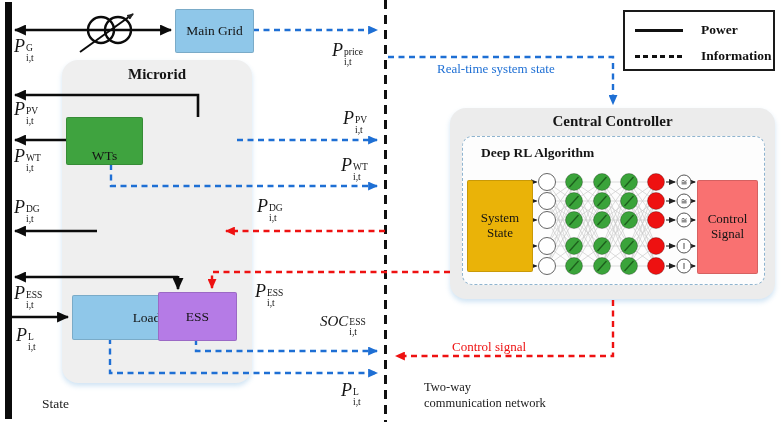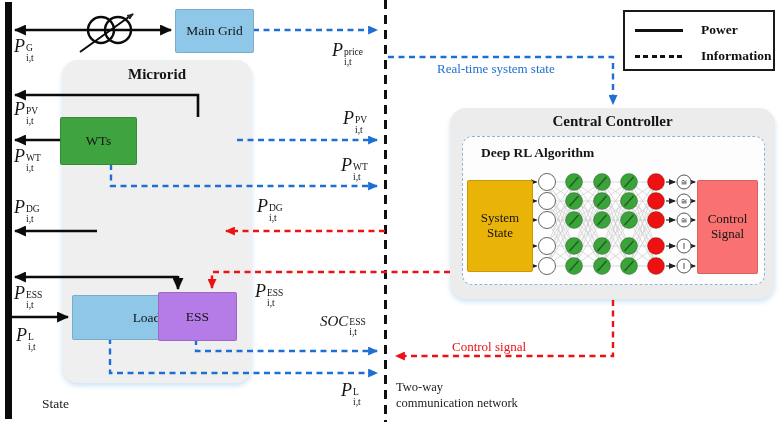--- a/index.html
+++ b/index.html
@@ -20,21 +20,21 @@
      border:1.5px dashed #8fb4cf;border-radius:10px;}
   .container-title{position:absolute;left:0;right:0;text-align:center;font-weight:bold;
      font-size:15px;color:#151515;}
   #drl-title{position:absolute;left:18px;top:8px;font-weight:bold;font-size:13.5px;color:#151515;}
 
   
   .node{position:absolute;display:flex;align-items:center;justify-content:center;text-align:center;
      font-weight:normal;font-size:13.5px;color:#141414;border-radius:2px;line-height:1.15;
      border:1px solid rgba(0,0,0,.14);}
   #main-grid{left:175px;top:9px;width:77px;height:42px;background:#8fc7e9;}
-  #wts{left:60px;top:117px;width:75px;height:46px;background:#3fa33f;}
+  #wts{left:66px;top:117px;width:75px;height:46px;background:#3fa33f;align-items:flex-end;}
   #pvs{left:161px;top:117px;width:75px;height:46px;background:#3fa33f;}
   #dgs{left:97px;top:210px;width:120px;height:43px;background:#f8d45a;}
   #load{left:72px;top:295px;width:75px;height:43px;background:#8fc7e9;padding-left:36px;}
   #ess{left:158px;top:292px;width:77px;height:47px;background:#b57be6;}
   #system-state{left:467px;top:180px;width:64px;height:90px;background:#eab308;font-size:13px;}
   #control-signal{left:697px;top:180px;width:59px;height:92px;background:#f97171;font-size:13px;}
 
   
   #wires{left:0;top:0;width:782px;height:422px;pointer-events:none;}
 
@@ -43,21 +43,21 @@
   .mb{font-style:italic;font-size:18px;}
   .soc .mb{font-size:15px;}
   .scripts{display:inline-flex;flex-direction:column;vertical-align:1px;margin-left:1px;line-height:1;}
   .sup{font-size:9.5px;}
   .sub{font-size:9.5px;}
 
   
   .note{position:absolute;font-size:13px;white-space:nowrap;}
   #realtime-note{left:437px;top:61px;color:#1e6fd4;}
   #ctrlsig-note{left:452px;top:339px;color:#ee1111;}
-  #twoway-note{left:396px;top:380px;color:#222;font-size:12.5px;line-height:1.25;white-space:normal;width:160px;}
+  #twoway-note{left:424px;top:380px;color:#222;font-size:12.5px;line-height:1.25;white-space:normal;width:160px;}
   #feeder-note{left:42px;top:396px;color:#222;font-size:13.5px;}
 
   
   #legend{left:623px;top:10px;width:148px;height:57px;border:2px solid #1a1a1a;background:#fff;}
   .legend-row{position:absolute;left:10px;right:8px;display:flex;align-items:center;}
   .legend-row.r1{top:9px;height:18px;}
   .legend-row.r2{top:35px;height:18px;}
   .legend-swatch{width:48px;height:3px;background:#111;flex:0 0 auto;}
   .legend-swatch.dashed{background:repeating-linear-gradient(90deg,#111 0 5px,transparent 5px 8.5px);}
   .legend-label{font-weight:bold;font-size:13.5px;margin-left:18px;color:#111;}

